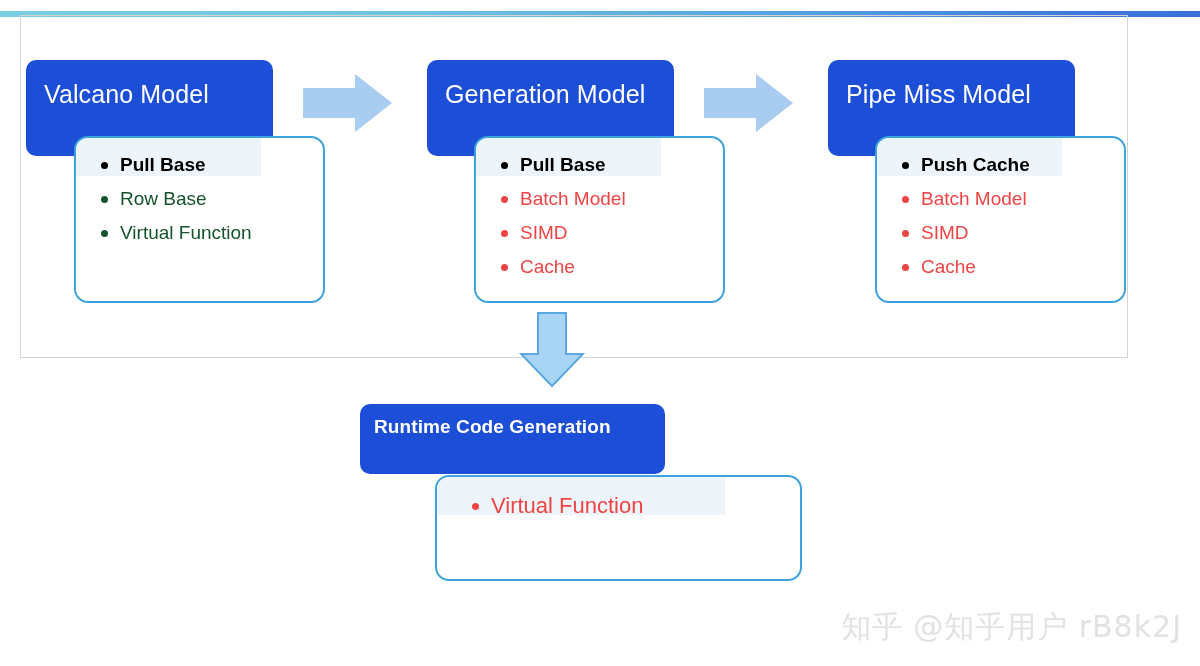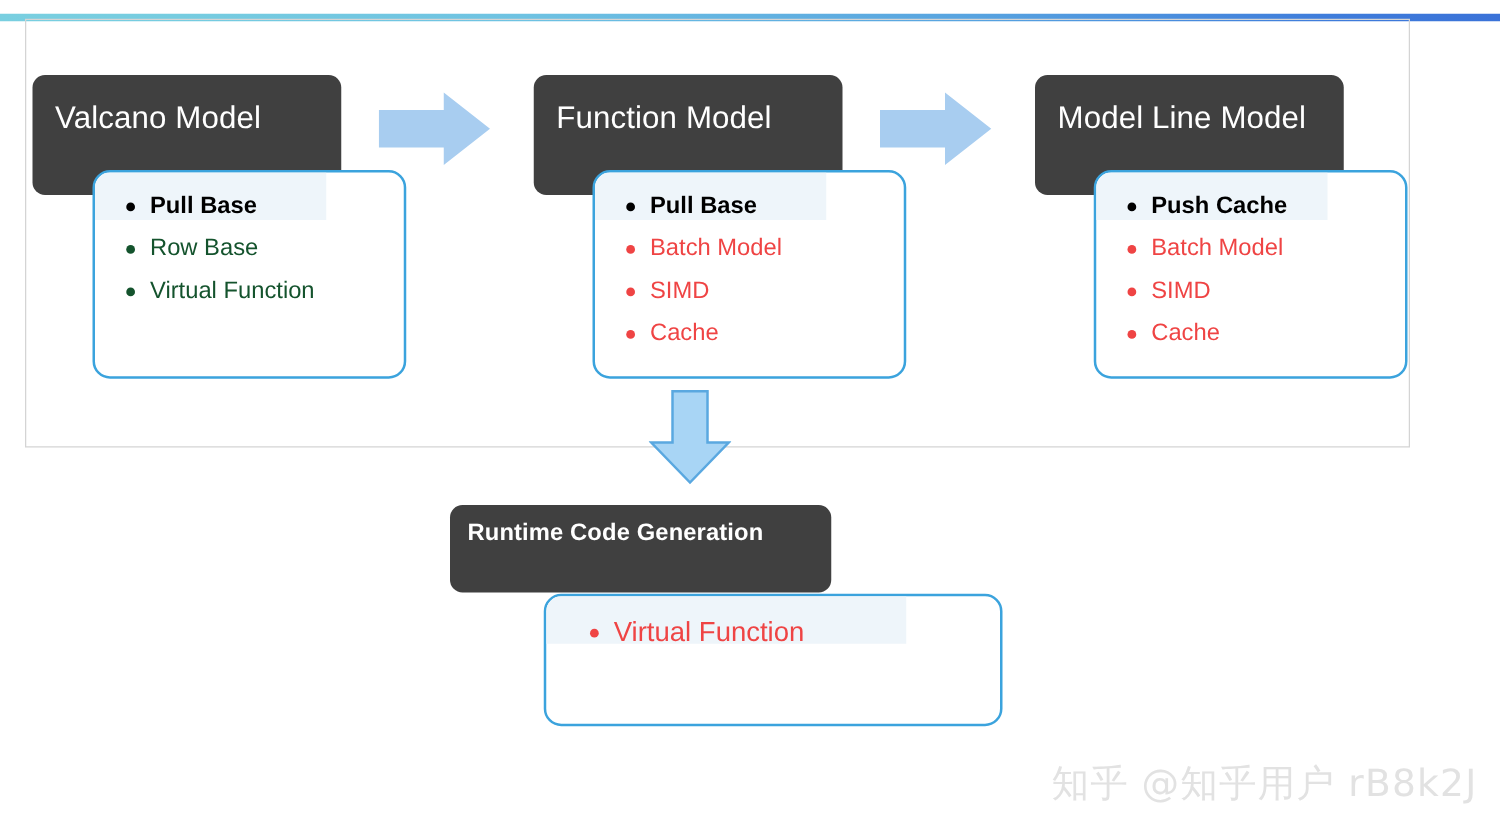--- a/index.html
+++ b/index.html
@@ -34,21 +34,21 @@
     width: 1108px;
     height: 343px;
     border: 1px solid #d4d4d4;
     box-sizing: border-box;
     background: transparent;
   }
 
   
   .header-plate {
     position: absolute;
-    background: #404040;
+    background: #1d4ed8;
     border-radius: 10px;
     color: #ffffff;
     box-sizing: border-box;
   }
   .header-plate .plate-label {
     position: absolute;
     left: 18px;
     top: 20px;
     font-size: 25px;
     font-weight: 400;
@@ -181,39 +181,39 @@
     <li class="tone-red">Row Base</li>
     <li class="tone-red">Virtual Function</li>
   </ul>
 </div>
 
 <svg class="arrow-right" id="arrow-right-1" viewBox="0 0 90 62">
   <polygon points="0,16 52,16 52,2 89,31 52,60 52,46 0,46" fill="#a8cdf0"></polygon>
 </svg>
 
 <div class="header-plate" id="header-plate-2">
-  <div class="plate-label">Function Model</div>
+  <div class="plate-label">Generation Model</div>
 </div>
 
 <div class="detail-card" id="detail-card-2">
   <div class="card-wash"></div>
   <ul>
     <li class="tone-black">Pull Base</li>
     <li class="tone-green">Batch Model</li>
     <li class="tone-green">SIMD</li>
     <li class="tone-green">Cache</li>
   </ul>
 </div>
 
 <svg class="arrow-right" id="arrow-right-2" viewBox="0 0 90 62">
   <polygon points="0,16 52,16 52,2 89,31 52,60 52,46 0,46" fill="#a8cdf0"></polygon>
 </svg>
 
 <div class="header-plate" id="header-plate-3">
-  <div class="plate-label">Model Line Model</div>
+  <div class="plate-label">Pipe Miss Model</div>
 </div>
 
 <div class="detail-card" id="detail-card-3">
   <div class="card-wash"></div>
   <ul>
     <li class="tone-black">Push Cache</li>
     <li class="tone-green">Batch Model</li>
     <li class="tone-green">SIMD</li>
     <li class="tone-green">Cache</li>
   </ul>

